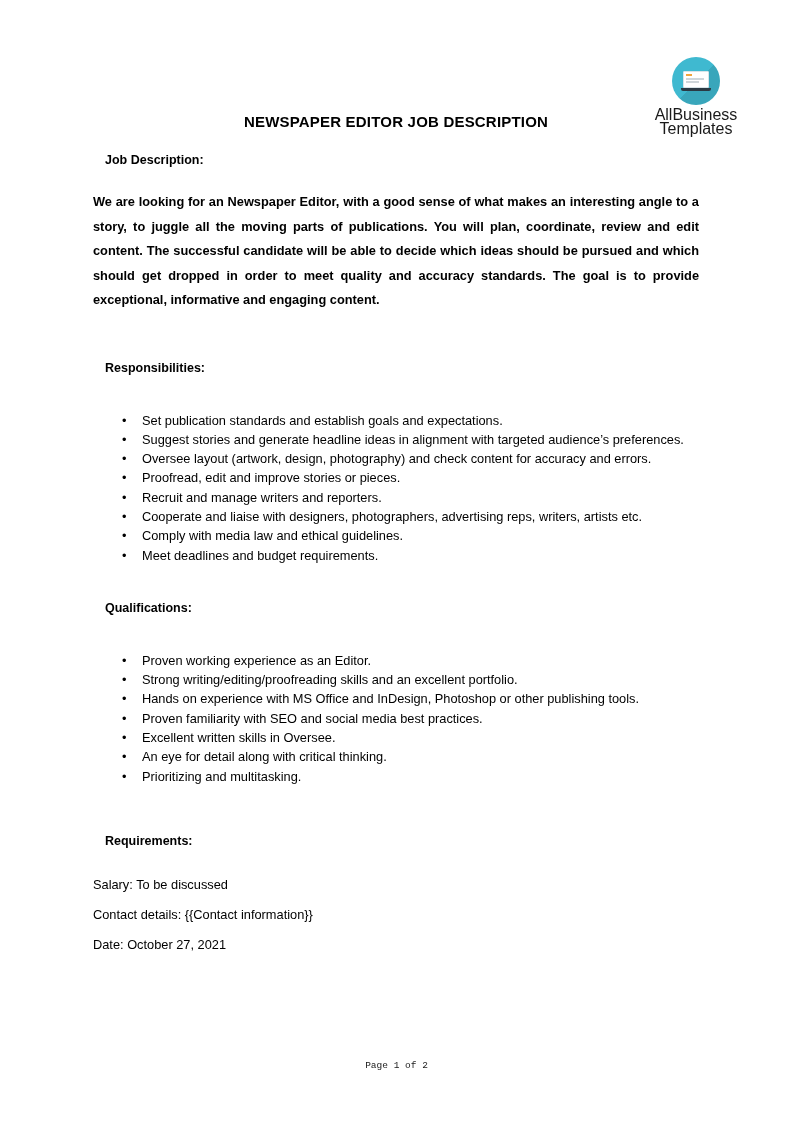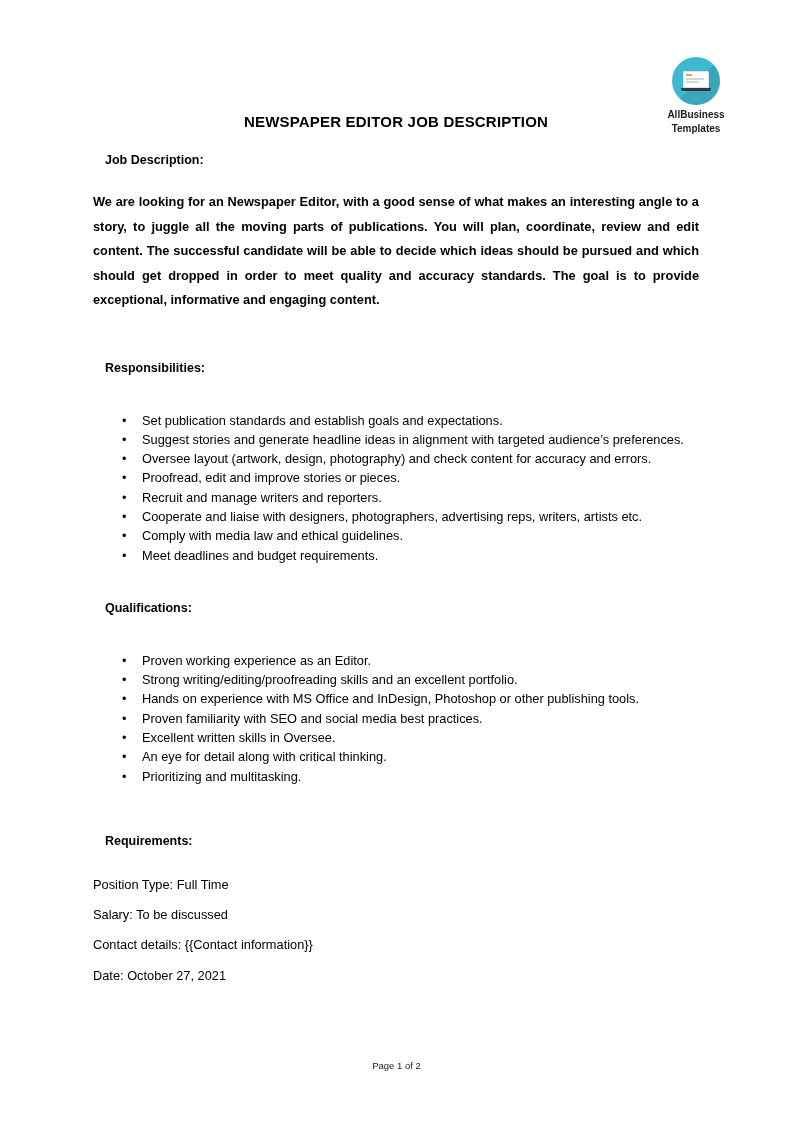--- a/index.html
+++ b/index.html
@@ -72,24 +72,23 @@
   .laptop-base {
     width: 30px;
     height: 3px;
     background: #2b3a44;
     border-radius: 0 0 2px 2px;
     margin: 0 auto;
   }
   .logo-text {
     margin-top: 3px;
     font-family: "Liberation Sans", sans-serif;
-    font-size: 10px;
+    font-size: 16px;
     line-height: 13.5px;
     color: #1a1a1a;
-    font-weight: bold;
   }
 
   
   .doc {
     position: absolute;
     left: 93px;
     top: 0;
     width: 606px;
   }
   .doc-title {
@@ -146,21 +145,21 @@
     margin: 0;
   }
 
   
   .footer {
     position: absolute;
     left: 0;
     top: 1060px;
     width: 793px;
     text-align: center;
-    font-family: Liberation Sans, sans-serif;
+    font-family: Liberation Mono, monospace;
     font-size: 9.5px;
     color: #1a1a1a;
   }
 </style>
 </head>
 <body>
 
 <div class="page">
 
   <div class="logo-block">
@@ -225,21 +224,20 @@
       <li>An eye for detail along with critical thinking.</li>
       <li>Prioritizing and multitasking.</li>
     </ul>
 
     <div class="spacer-lg"></div>
 
     <div class="section-head">Requirements:</div>
 
     <div style="height:10px"></div>
 
-    <div class="req-line">Position Type: Full Time</div>
     <div class="req-line">Salary: To be discussed</div>
     <div class="req-line">Contact details: {{Contact information}}</div>
     <div class="req-line">Date:  October 27, 2021</div>
 
   </div>
 
   <div class="footer">Page 1 of 2</div>
 
 </div>
 

